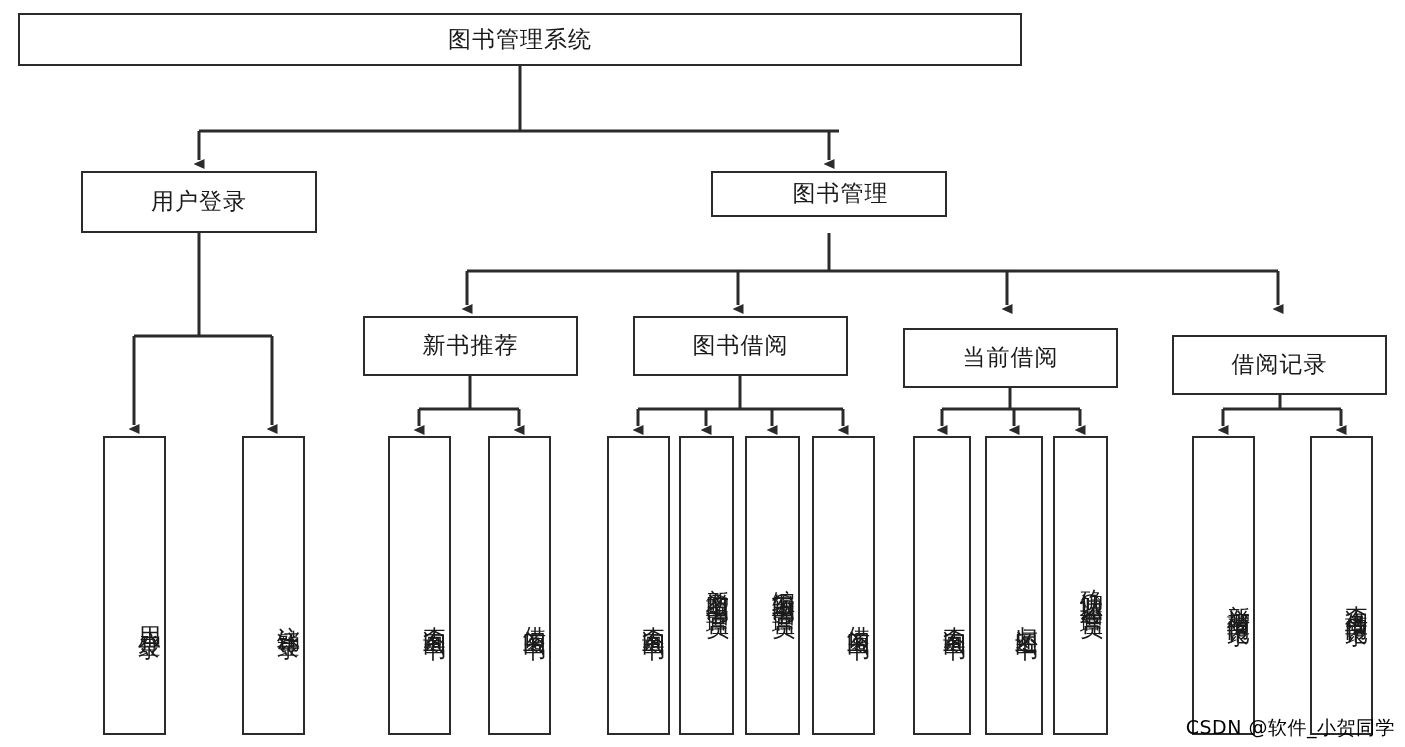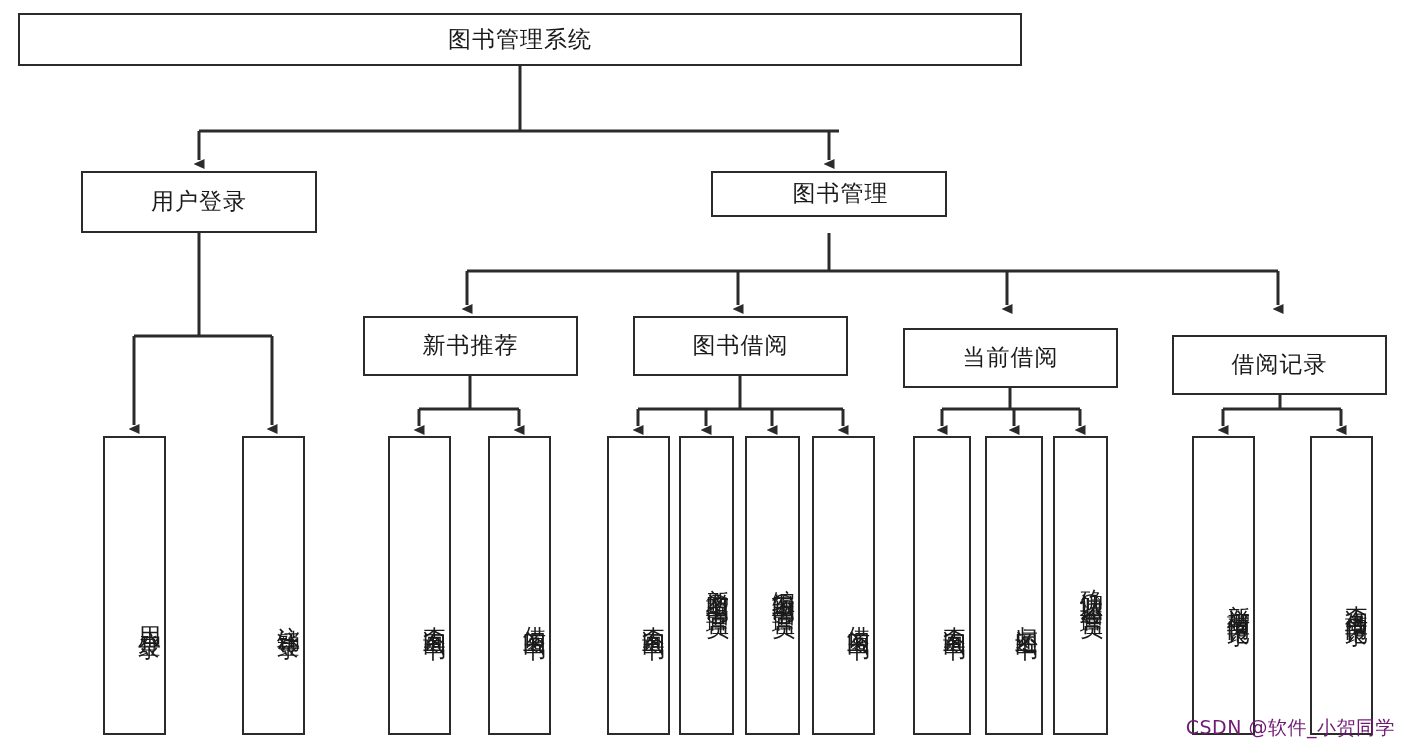--- a/index.html
+++ b/index.html
@@ -57,21 +57,21 @@
   }
   .node-label {
     display: block;
     white-space: pre;
   }
   .watermark {
     position: absolute;
     right: 10px;
     bottom: 6px;
     font-size: 19px;
-    color: #701a75;
+    color: #000000;
     letter-spacing: 0.5px;
     white-space: nowrap;
     user-select: none;
   }
 </style>
 </head>
 <body>
 
 <div id="canvas">
 

